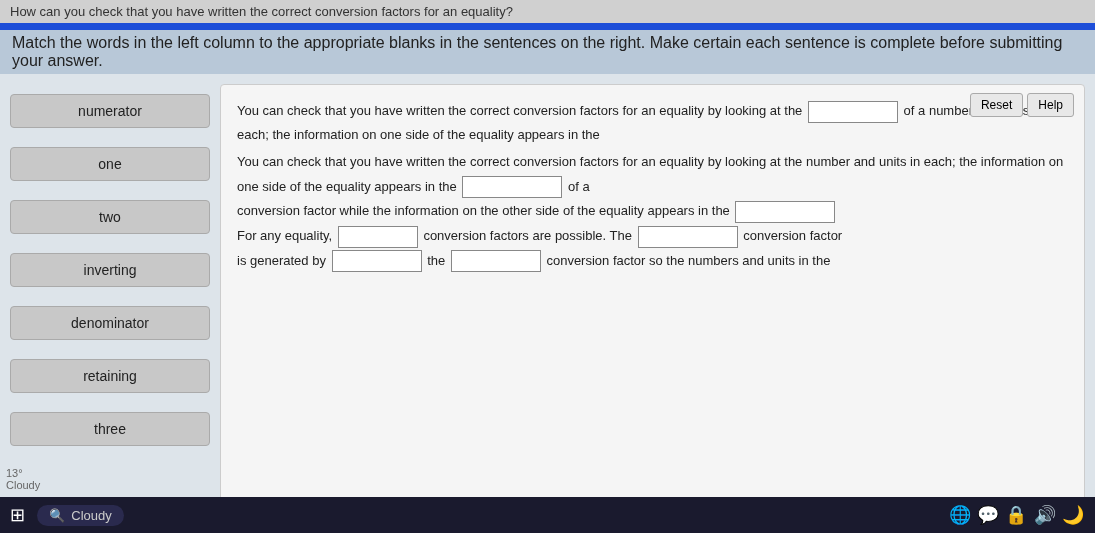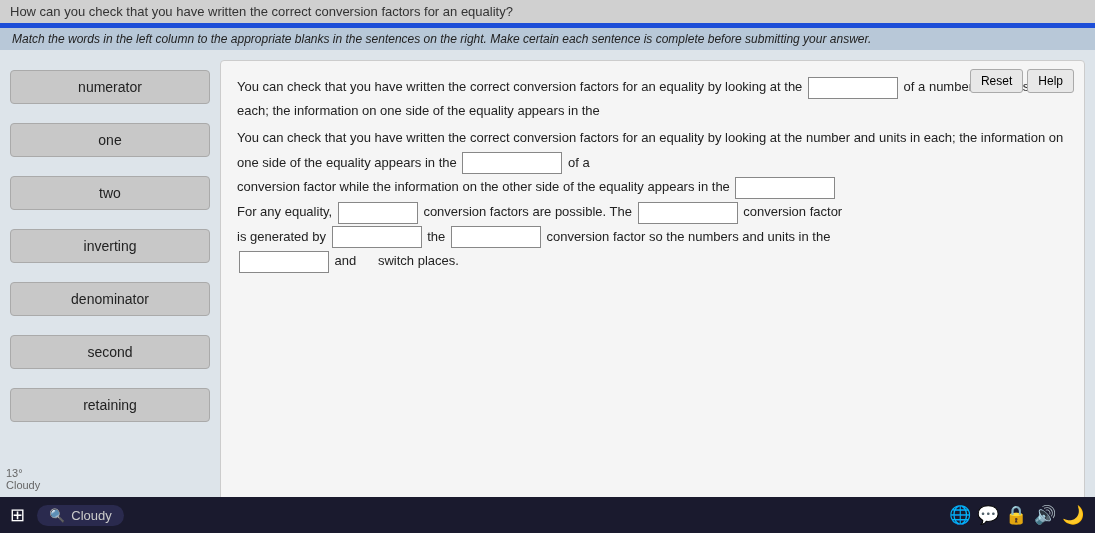--- a/index.html
+++ b/index.html
@@ -10,21 +10,21 @@
       height: 533px;
       overflow: hidden;
       position: relative;
     }
 
     .top-bar {
       background: #d0d0d0;
       padding: 4px 10px;
       font-size: 13px;
       color: #333;
-      border-bottom: 5px solid #1d4ed8;
+      border-bottom: 7px solid #1d4ed8;
     }
 
     .main-content {
       display: flex;
       flex-direction: row;
       padding: 10px 10px;
       gap: 10px;
       background: #dde4ea;
       height: calc(533px - 60px);
     }
@@ -136,45 +136,44 @@
       bottom: 40px;
       left: 0;
       font-size: 11px;
       color: #666;
       padding: 2px 6px;
     }
 
     .sub-header {
       background: #b8c8d8;
       padding: 4px 12px;
-      font-size: 12px;
+      font-size: 16px;
       color: #222;
-      font-style: italic;
     }
   </style>
 </head>
 <body>
 
 <div class="top-bar">
   <span>How can you check that you have written the correct conversion factors for an equality?</span>
 </div>
 <div class="sub-header">
   <span>Match the words in the left column to the appropriate blanks in the sentences on the right. Make certain each sentence is complete before submitting your answer.</span>
 </div>
 
 <div class="main-content">
 
   <div class="left-panel">
     <div class="word-card">numerator</div>
     <div class="word-card">one</div>
     <div class="word-card">two</div>
     <div class="word-card">inverting</div>
     <div class="word-card">denominator</div>
-    <div class="word-card">second</div>
     <div class="word-card">retaining</div>
+    <div class="word-card">three</div>
   </div>
 
   <div class="right-panel">
 
     <div class="reset-help">
       <button class="btn-small">Reset</button>
       <button class="btn-small">Help</button>
     </div>
 
     <div class="text-line">
@@ -205,26 +204,20 @@
       </span>
       <br>
       <span>
         is generated by
         <span class="blank-box" style="width:90px;"></span>
         the
         <span class="blank-box" style="width:90px;"></span>
         conversion factor so the numbers and units in the
       </span>
       <br>
-      <span>
-        <span class="blank-box" style="width:90px;"></span>
-        and
-        &nbsp;&nbsp;&nbsp;&nbsp;
-        switch places.
-      </span>
     </div>
 
   </div>
 </div>
 
 <div class="corner-label">
   <span>13°</span>
   <br>
   <span>Cloudy</span>
 </div>

